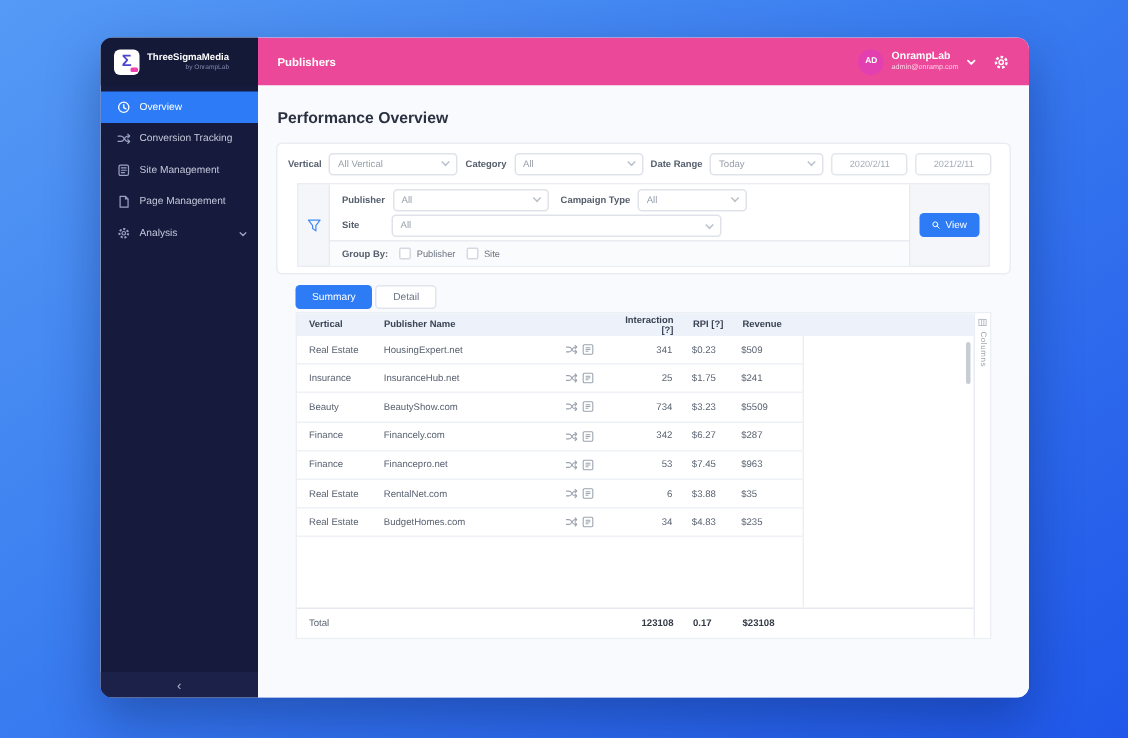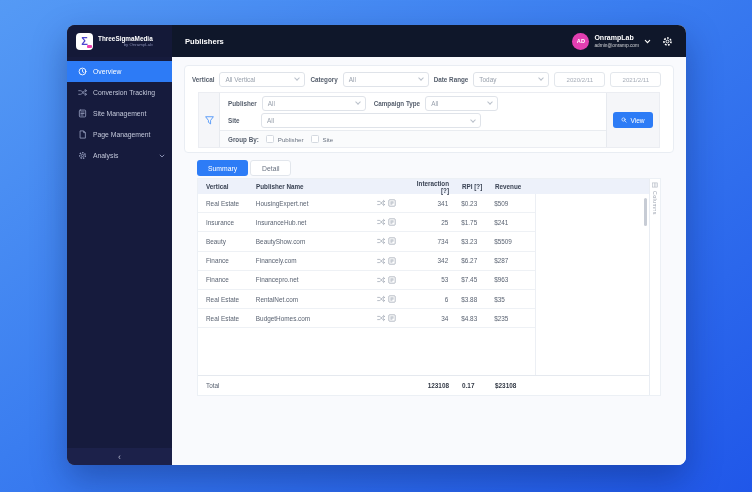--- a/index.html
+++ b/index.html
@@ -29,21 +29,21 @@
     font-size:6.8px; color:#c3c8da; cursor:pointer; white-space:nowrap; }
   .nav-item svg { width:9px; height:9px; color:#9aa2c2; flex-shrink:0; }
   .nav-item.active { background:#2d7bf6; color:#fff; }
   .nav-item.active svg { color:#fff; }
   .nav-chev { margin-left:auto; color:#8a90ab; }
   .nav-chev svg { width:6px; height:6px; }
   .collapse-bar { height:17px; background:#1c214a; display:flex; align-items:center; justify-content:center;
     color:#aeb3c9; font-size:9px; cursor:pointer; }
   
   .main { flex:1; display:flex; flex-direction:column; min-width:0; }
-  .topbar { height:32px; background:#0f172a; display:flex; align-items:center; padding:0 13px; flex-shrink:0; }
+  .topbar { height:32px; background:#ec4899; display:flex; align-items:center; padding:0 13px; flex-shrink:0; }
   .topbar-title { font-size:7.6px; font-weight:bold; color:#fff; }
   .account { margin-left:auto; display:flex; align-items:center; gap:5px; }
   .avatar { width:17px; height:17px; border-radius:50%; background:#e23fb1; color:#fff; font-size:5.6px;
     font-weight:bold; display:flex; align-items:center; justify-content:center; }
   .acct-name { font-size:7px; font-weight:bold; color:#fff; line-height:1.2; }
   .acct-email { font-size:4.8px; color:rgba(255,255,255,.78); }
   .tb-caret svg { width:7px; height:7px; color:#fff; }
   .tb-gear { margin-left:6px; }
   .tb-gear svg { width:11px; height:11px; color:#fff; }
   
@@ -184,20 +184,21 @@
         <span class="tb-gear">
           <svg viewBox="0 0 10 10" stroke="currentColor" fill="none">
               <circle cx="5" cy="5" r="3.2" stroke-width="1.5" stroke-dasharray="1.6 1.25"></circle>
               <circle cx="5" cy="5" r="1.3" stroke-width="0.9"></circle>
             </svg>
         </span>
       </div>
     </div>
 
     <div class="content">
+      <div class="page-title">Performance Overview</div>
 
       <div class="filter-card">
         <div class="frow1">
           <span class="flabel">Vertical</span>
           <div class="sel w-vertical">
             <span>All Vertical</span>
               <span class="chev"></span>
           </div>
           <span class="flabel">Category</span>
           <div class="sel w-cat">

